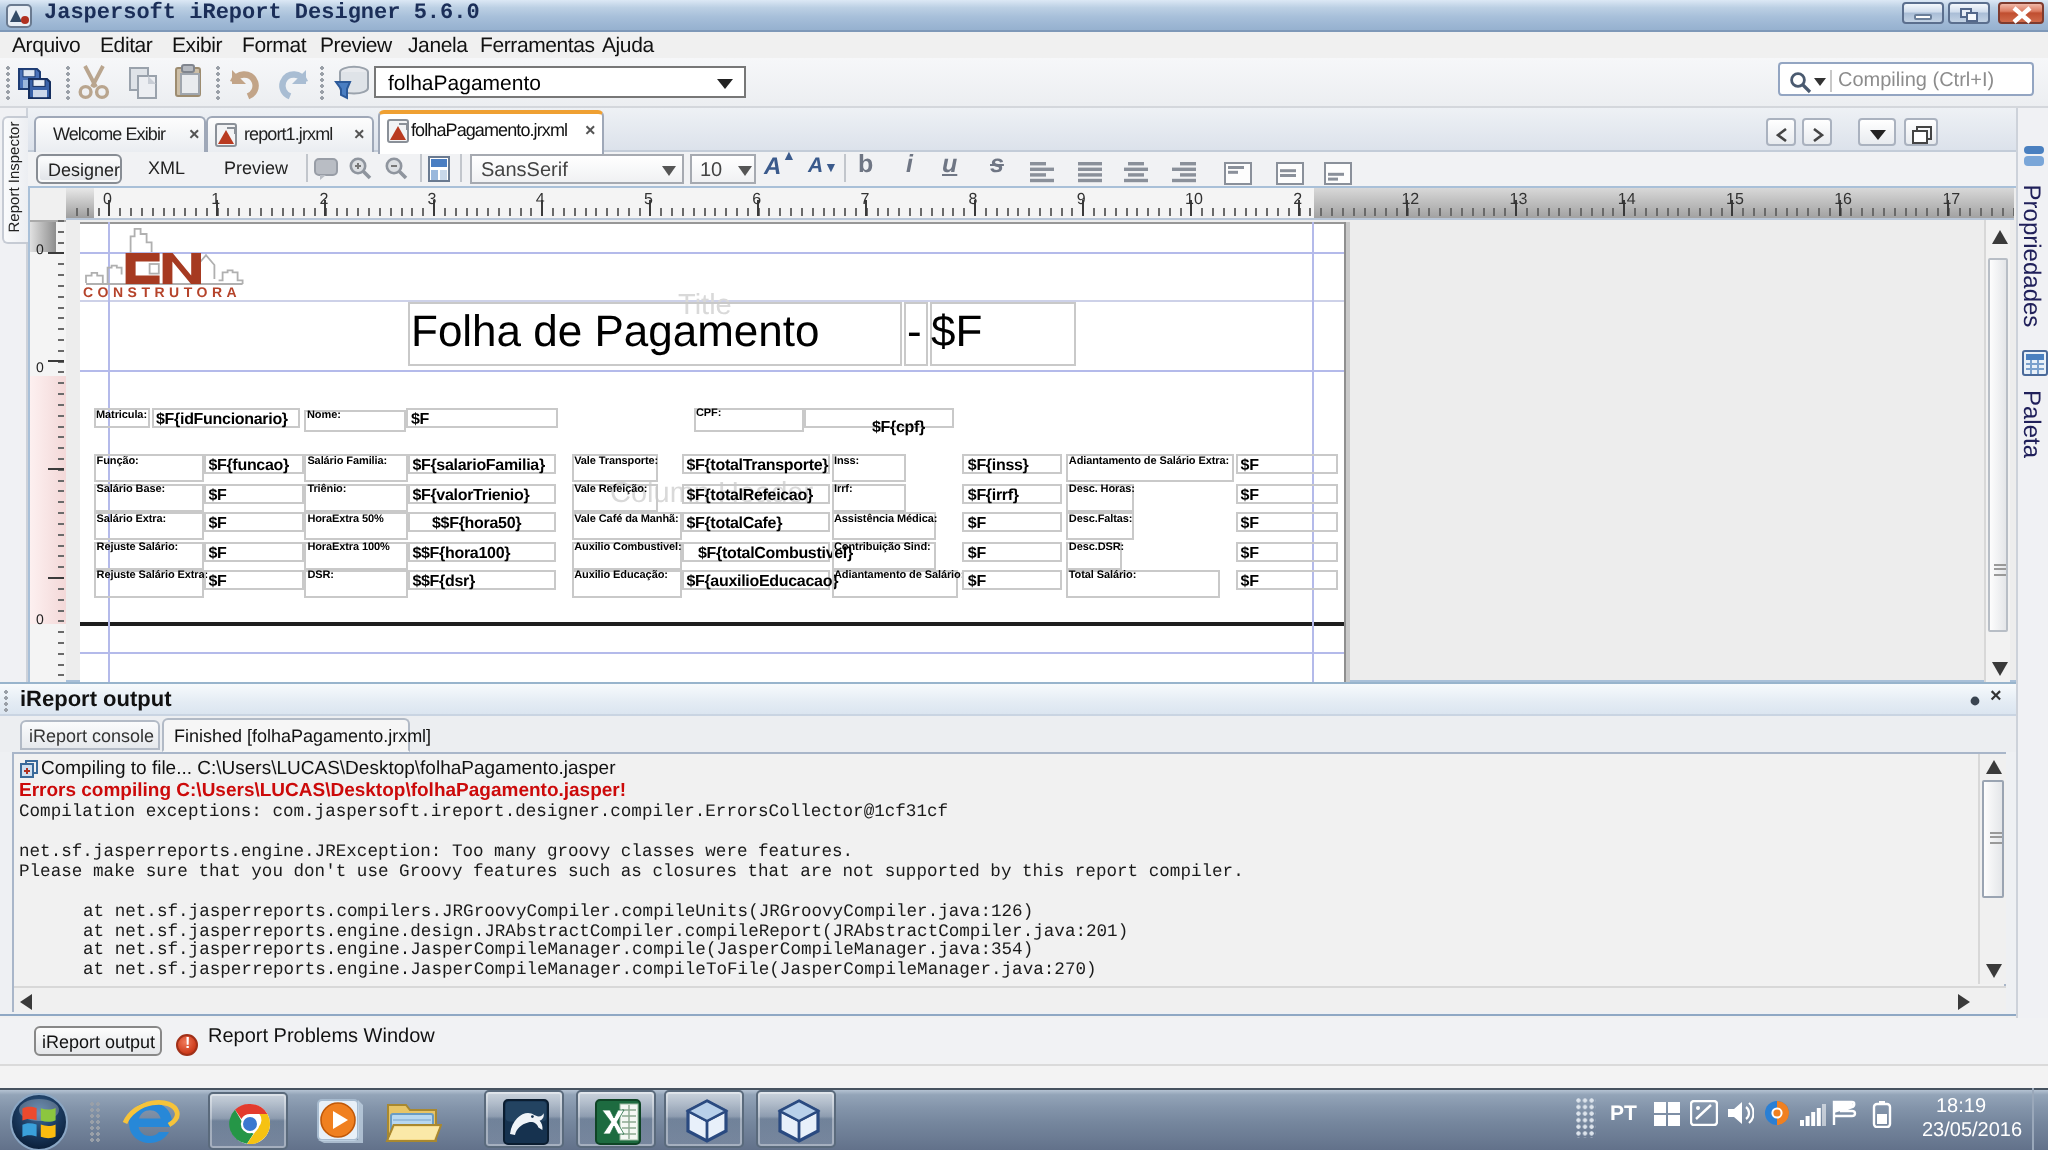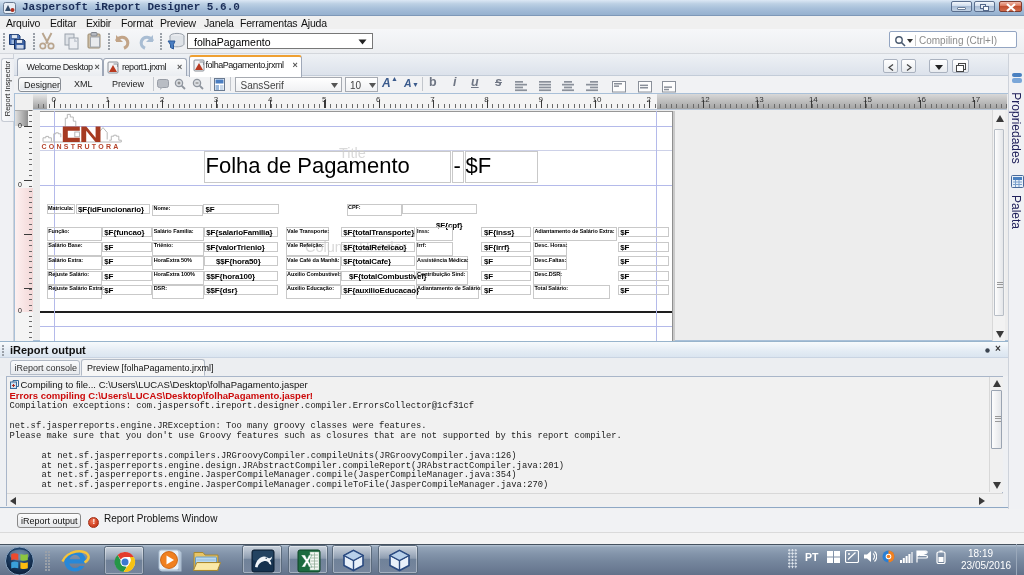--- a/index.html
+++ b/index.html
@@ -107,21 +107,21 @@
   <svg class="ab" style="left:17px;top:7px" width="6" height="4" viewBox="0 0 6 4">
         <path d="M0 0 L6 0 L3 4 Z" fill="#333"></path>
       </svg>
   <div class="ab" style="left:25px;top:3px;width:1px;height:11px;background:#c8c8c8;"></div>
   <span class="ab" style="left:29px;top:2.5px;font-size:10px;color:#8c8c8c;">Compiling (Ctrl+I)</span>
  </div>
 </div>
 
 <div class="ab" style="left:14px;top:54px;width:1010px;height:22px;background:linear-gradient(180deg,#eef1f5,#dce2eb);border-bottom:1px solid #c3ccd8;">
  <div class="ab" style="left:2.5px;top:3.5px;width:86px;height:18px;border:1px solid #9fa8b8;border-bottom:none;border-radius:3px 3px 0 0;background:linear-gradient(180deg,#fdfdfd,#eaedf1);">
-   <span class="ab" style="left:9px;top:3.5px;font-size:9px;letter-spacing:-0.45px;color:#222;">Welcome Desktop</span>
+   <span class="ab" style="left:9px;top:3.5px;font-size:9px;letter-spacing:-0.45px;color:#222;">Welcome Exibir</span>
    <span class="ab" style="left:77px;top:3px;font-size:9px;color:#555;font-weight:bold;">×</span>
  </div>
  <div class="ab" style="left:89px;top:3.5px;width:84px;height:18px;border:1px solid #9fa8b8;border-bottom:none;border-radius:3px 3px 0 0;background:linear-gradient(180deg,#fdfdfd,#eaedf1);">
    <svg class="ab" style="left:3px;top:2px" width="12" height="13" viewBox="0 0 12 13">
  <rect x="1" y="1" width="10" height="11" rx="1" fill="#f2f3f5" stroke="#8a9098"></rect>
  <path d="M2 11 L6 4 L10 11 Z" fill="#b93a20"></path>
  <path d="M6.5 3 L10.5 3 L10.5 6" fill="none" stroke="#8a9098" stroke-width="1"></path>
 </svg>
    <span class="ab" style="left:18px;top:3.5px;font-size:9px;letter-spacing:-0.45px;color:#222;">report1.jrxml</span>
    <span class="ab" style="left:73px;top:3px;font-size:9px;color:#555;font-weight:bold;">×</span>
@@ -341,21 +341,21 @@
 <span class="lbl" style="left:48.0px;top:204.5px;">Matricula:</span>
 <div class="box" style="left:75.5px;top:204px;width:74.5px;height:10px;"></div>
 <span class="val" style="left:78.0px;top:205px;">$F{idFuncionario}</span>
 <div class="box" style="left:152px;top:204.5px;width:51px;height:11.5px;"></div>
 <span class="lbl" style="left:153.5px;top:205.0px;">Nome:</span>
 <div class="box" style="left:203px;top:204px;width:76px;height:10px;"></div>
 <span class="val" style="left:205.5px;top:205px;">$F</span>
 <div class="box" style="left:346.5px;top:203.5px;width:55px;height:12px;"></div>
 <span class="lbl" style="left:348.0px;top:204.0px;">CPF:</span>
 <div class="box" style="left:401.5px;top:203.5px;width:75px;height:10px;"></div>
-<span class="val" style="left:404.0px;top:221px;padding-left:32px;">$F{cpf}</span>
+<span class="val" style="left:404.0px;top:209px;padding-left:32px;">$F{cpf}</span>
 <div class="box" style="left:46.8px;top:227.0px;width:54.9px;height:14.0px;"></div>
 <span class="lbl" style="left:48.3px;top:227.5px;">Função:</span>
 <div class="box" style="left:101.7px;top:227.0px;width:50px;height:10.0px;"></div>
 <span class="val" style="left:104.2px;top:228.0px;">$F{funcao}</span>
 <div class="box" style="left:152.2px;top:227.0px;width:51.5px;height:14.0px;"></div>
 <span class="lbl" style="left:153.7px;top:227.5px;">Salário Familia:</span>
 <div class="box" style="left:203.7px;top:227.0px;width:74.7px;height:10.0px;"></div>
 <span class="val" style="left:206.2px;top:228.0px;">$F{salarioFamilia}</span>
 <div class="box" style="left:285.6px;top:227.0px;width:43.6px;height:14.0px;"></div>
 <span class="lbl" style="left:287.1px;top:227.5px;">Vale Transporte:</span>
@@ -470,21 +470,21 @@
    <svg class="ab" style="left:984px;top:5px" width="7" height="7" viewBox="0 0 7 7">
         <circle cx="3.5" cy="3.5" r="2.2" fill="#3a4450"></circle>
       </svg>
    <span class="ab" style="left:995px;top:0.5px;font-size:10px;font-weight:bold;color:#333;">×</span>
  </div>
  <div class="ab" style="left:0;top:16.5px;width:1008px;height:18px;background:#eceef1;">
   <div class="ab" style="left:9.5px;top:2.5px;width:70px;height:15px;border:1px solid #b2bac6;border-radius:3px 3px 0 0;background:linear-gradient(180deg,#fafbfc,#e6e9ed);">
     <span class="ab" style="left:4px;top:2px;font-size:9px;color:#333;">iReport console</span>
   </div>
   <div class="ab" style="left:81px;top:1px;width:124px;height:17px;border:1px solid #b2bac6;border-bottom:1px solid #f6f6f6;border-radius:3px 3px 0 0;background:#f6f6f6;z-index:2;">
-    <span class="ab" style="left:5px;top:3px;font-size:9px;color:#111;">Preview [folhaPagamento.jrxml]</span>
+    <span class="ab" style="left:5px;top:3px;font-size:9px;color:#111;">Finished [folhaPagamento.jrxml]</span>
   </div>
  </div>
  <div class="ab" style="left:5.5px;top:34.5px;width:997px;height:130.5px;border:1px solid #a9b6c9;background:#f1f1f1;">
   <svg class="ab" style="left:3px;top:3px" width="9" height="9" viewBox="0 0 9 9">
         <rect x="0.5" y="2" width="6" height="6.5" fill="#cfe0f0" stroke="#3a6a9a"></rect>
         <path d="M3 2 L3 0.5 L8.5 0.5 L8.5 6.5 L6.5 6.5" fill="none" stroke="#3a6a9a"></path>
         <path d="M2 5.5 L5 5.5 M3.5 4 L3.5 7" stroke="#b03020" stroke-width="1"></path>
       </svg>
   <span class="ab" style="left:14px;top:2px;font-size:9.5px;color:#111;">Compiling to file... C:\Users\LUCAS\Desktop\folhaPagamento.jasper</span>
   <span class="ab" style="left:3px;top:13.5px;font-size:9.5px;font-weight:bold;color:#cc0a0a;">Errors compiling C:\Users\LUCAS\Desktop\folhaPagamento.jasper!</span>

